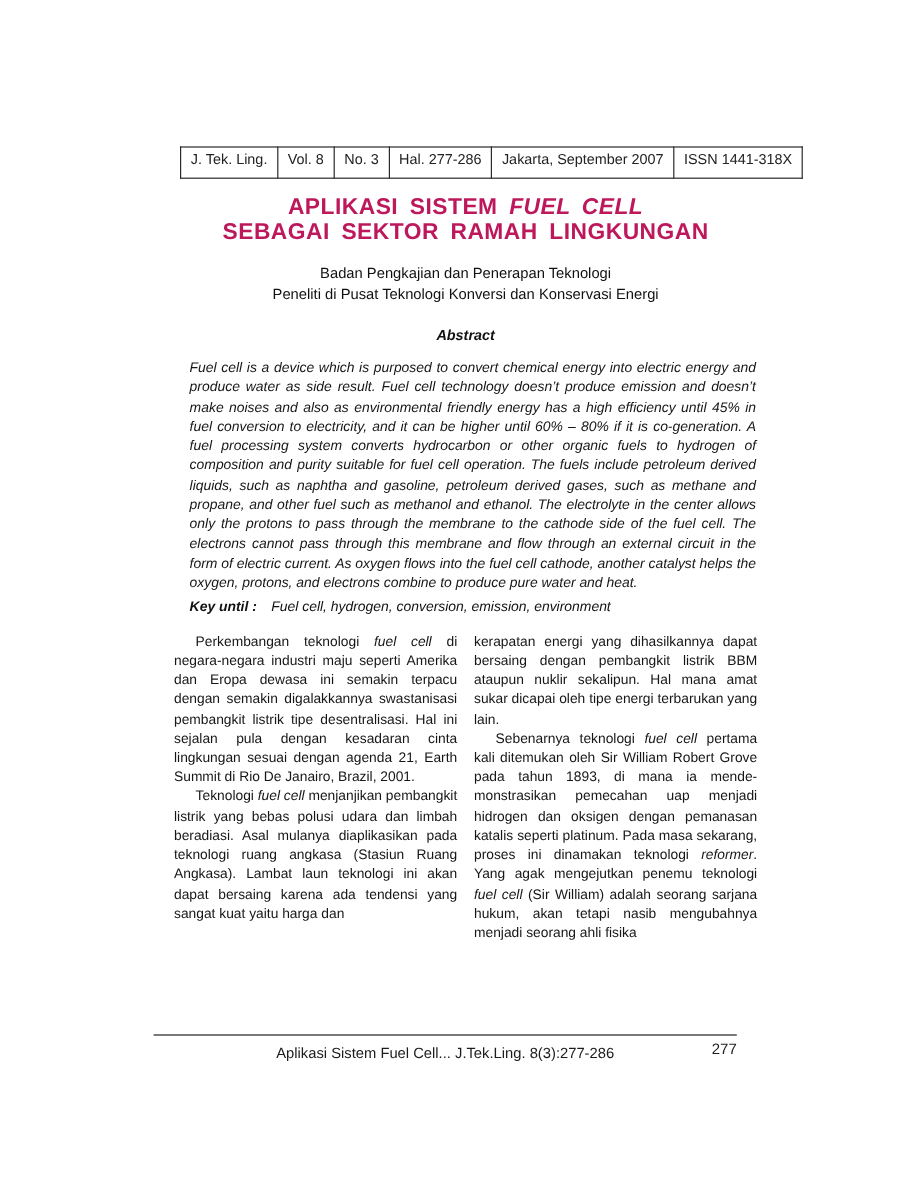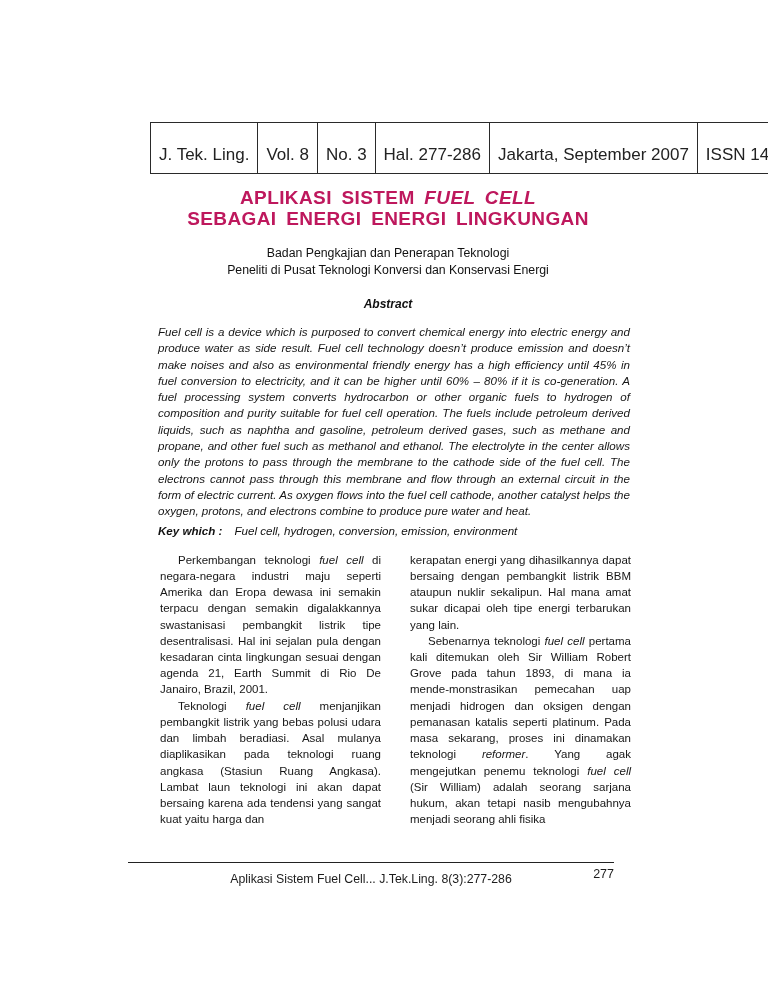--- a/index.html
+++ b/index.html
@@ -15,22 +15,22 @@
   .content { position: absolute; left: 145px; top: 0; width: 486px; }
 
   
   .header-table {
     border-collapse: collapse;
     margin: 122px 0 0 5px;
     width: 481px;
   }
   .header-table td {
     border: 1px solid #2a2a2a;
-    font-size: 17px;
-    padding: 22px 8px 8px 8px;
+    font-size: 12px;
+    padding: 3px 8px 8px 8px;
     white-space: nowrap;
     text-align: right;
     color: #222222;
   }
 
   
   .title {
     margin-top: 13px;
     text-align: center;
     font-size: 19px;
@@ -72,21 +72,21 @@
   .kw-label { font-weight: bold; }
   .kw-value { margin-left: 12px; }
 
   
   .section-heading { margin-top: 26px; font-size: 12.5px; font-weight: bold; }
   .columns {
     margin-top: 13px;
     display: flex;
     gap: 14px;
   }
-  .col { flex: 1; margin-left: 15px; }
+  .col { flex: 1; }
   .para {
     font-size: 11.5px;
     line-height: 16.2px;
     text-align: justify;
     color: #161616;
   }
   .para.indent { text-indent: 18px; }
 
   
   .footer { position: absolute; left: 128px; top: 862px; width: 486px; }
@@ -109,34 +109,34 @@
           <td>No. 3</td>
           <td>Hal. 277-286</td>
           <td>Jakarta, September 2007</td>
           <td>ISSN 1441-318X</td>
         </tr>
       </tbody>
     </table>
 
     <h1 class="title">
       <span class="title-line">APLIKASI SISTEM <i>FUEL CELL</i></span>
-      <span class="title-line">SEBAGAI ENERGI ENERGI LINGKUNGAN</span>
+      <span class="title-line">SEBAGAI SEKTOR RAMAH LINGKUNGAN</span>
     </h1>
 
     <div class="author-block">
       <div class="affiliation">Badan Pengkajian dan Penerapan Teknologi</div>
       <div class="affiliation">Peneliti di Pusat Teknologi Konversi dan Konservasi Energi</div>
     </div>
 
     <div class="abstract-heading">Abstract</div>
 
     <p class="abstract-text">Fuel cell is a device which is purposed to convert chemical energy into electric energy and produce water as side result. Fuel cell technology doesn’t produce emission and doesn’t make noises and also as environmental friendly energy has a high efficiency until 45% in fuel conversion to electricity, and it can be higher until 60% – 80% if it is co-generation. A fuel processing system converts hydrocarbon or other organic fuels to hydrogen of composition and purity suitable for fuel cell operation. The fuels include petroleum derived liquids, such as naphtha and gasoline, petroleum derived gases, such as methane and propane, and other fuel such as methanol and ethanol. The electrolyte in the center allows only the protons to pass through the membrane to the cathode side of the fuel cell. The electrons cannot pass through this membrane and flow through an external circuit in the form of electric current. As oxygen flows into the fuel cell cathode, another catalyst helps the oxygen, protons, and electrons combine to produce pure water and heat.</p>
 
     <p class="keywords">
-      <span class="kw-label">Key which :</span><span class="kw-value">Fuel cell, hydrogen, conversion, emission, environment</span>
+      <span class="kw-label">Key until :</span><span class="kw-value">Fuel cell, hydrogen, conversion, emission, environment</span>
     </p>
 
 
     <div class="columns">
       <div class="col">
         <p class="para indent">Perkembangan teknologi <i>fuel cell</i> di negara-negara industri maju seperti Amerika dan Eropa dewasa ini semakin terpacu dengan semakin digalakkannya swastanisasi pembangkit listrik tipe desentralisasi. Hal ini sejalan pula dengan kesadaran cinta lingkungan sesuai dengan agenda 21, Earth Summit di Rio De Janairo, Brazil, 2001.</p>
         <p class="para indent">Teknologi <i>fuel cell</i> menjanjikan pembangkit listrik yang bebas polusi udara dan limbah beradiasi. Asal mulanya diaplikasikan pada teknologi ruang angkasa (Stasiun Ruang Angkasa). Lambat laun teknologi ini akan dapat bersaing karena ada tendensi yang sangat kuat yaitu harga dan</p>
       </div>
       <div class="col">
         <p class="para">kerapatan energi yang dihasilkannya dapat bersaing dengan pembangkit listrik BBM ataupun nuklir sekalipun. Hal mana amat sukar dicapai oleh tipe energi terbarukan yang lain.</p>

